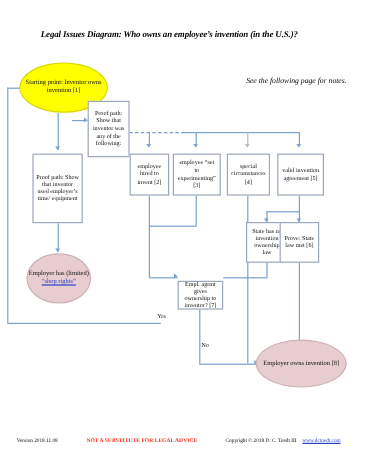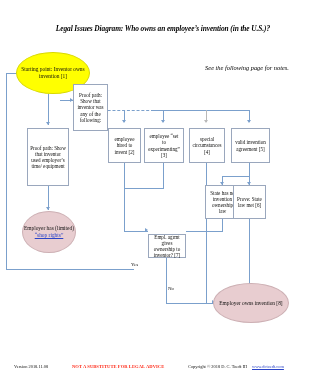--- a/index.html
+++ b/index.html
@@ -6,21 +6,21 @@
   body{
     width:298px;height:386px;position:relative;overflow:hidden;
     font-family:"Liberation Serif", serif;
     color:#000;
   }
   .stage{position:absolute;left:0;top:0;width:298px;height:386px;}
 
   
   .title{
     position:absolute;left:34px;top:24px;width:236px;
-    text-align:right;
+    text-align:left;
     font-style:italic;font-weight:bold;font-size:7.4px;line-height:9px;
     letter-spacing:-0.1px;
   }
   .notes{
     position:absolute;left:196px;top:64px;width:102px;
     text-align:center;
     font-style:italic;font-size:6.4px;line-height:8px;
   }
 
   

